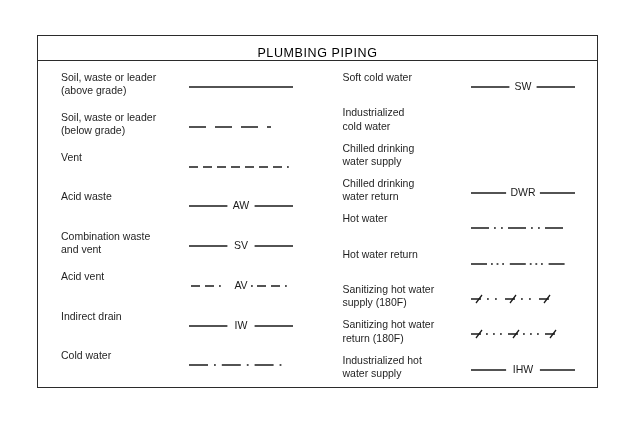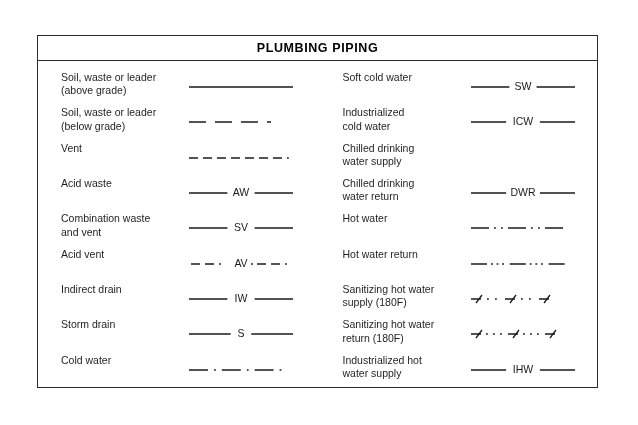--- a/index.html
+++ b/index.html
@@ -26,24 +26,24 @@
     border: 1.6px solid #2b2b2b;
     box-sizing: border-box;
     background: #fff;
   }
 
   
   #legend-title {
     height: 24px;
     border-bottom: 1.6px solid #2b2b2b;
     display: flex;
-    align-items: center;
+    align-items: flex-end;
     justify-content: center;
     font-size: 12.5px;
-    font-weight: bold;
+    font-weight: normal;
     letter-spacing: 0.6px;
     color: #000;
   }
 
   
   #legend-body {
     display: flex;
     height: calc(100% - 24px);
     box-sizing: border-box;
     padding-top: 9px;
@@ -194,30 +194,20 @@
           <div class="row-label">Indirect drain</div>
           <div class="row-symbol">
             <svg viewBox="0 0 104 15" preserveAspectRatio="none">
               <line class="sym-line" x1="0" y1="8" x2="38.4" y2="8"></line>
               <line class="sym-line" x1="65.6" y1="8" x2="104" y2="8"></line>
               <text class="sym-text" x="52" y="8">IW</text>
             </svg>
           </div>
         </div>
         <div class="legend-row">
-          <div class="row-label">Storm drain</div>
-          <div class="row-symbol">
-            <svg viewBox="0 0 104 15" preserveAspectRatio="none">
-              <line class="sym-line" x1="0" y1="8" x2="41.7" y2="8"></line>
-              <line class="sym-line" x1="62.3" y1="8" x2="104" y2="8"></line>
-              <text class="sym-text" x="52" y="8">S</text>
-            </svg>
-          </div>
-        </div>
-        <div class="legend-row">
           <div class="row-label">Cold water</div>
           <div class="row-symbol">
             <svg viewBox="0 0 104 15" preserveAspectRatio="none">
               <line class="sym-line" x1="0" y1="8" x2="19" y2="8"></line>
               <line class="sym-line" x1="25" y1="8" x2="26.8" y2="8"></line>
               <line class="sym-line" x1="32.8" y1="8" x2="51.8" y2="8"></line>
               <line class="sym-line" x1="57.8" y1="8" x2="59.599999999999994" y2="8"></line>
               <line class="sym-line" x1="65.6" y1="8" x2="84.6" y2="8"></line>
               <line class="sym-line" x1="90.6" y1="8" x2="92.39999999999999" y2="8"></line>
             </svg>
@@ -232,27 +222,20 @@
             <svg viewBox="0 0 104 15" preserveAspectRatio="none">
               <line class="sym-line" x1="0" y1="8" x2="38.4" y2="8"></line>
               <line class="sym-line" x1="65.6" y1="8" x2="104" y2="8"></line>
               <text class="sym-text" x="52" y="8">SW</text>
             </svg>
           </div>
         </div>
         <div class="legend-row">
           <div class="row-label">Industrialized
 cold water</div>
-          <div class="row-symbol">
-            <svg viewBox="0 0 104 15" preserveAspectRatio="none">
-              <line class="sym-line" x1="0" y1="8" x2="35.1" y2="8"></line>
-              <line class="sym-line" x1="68.9" y1="8" x2="104" y2="8"></line>
-              <text class="sym-text" x="52" y="8">ICW</text>
-            </svg>
-          </div>
         </div>
         <div class="legend-row">
           <div class="row-label">Chilled drinking
 water supply</div>
         </div>
         <div class="legend-row">
           <div class="row-label">Chilled drinking
 water return</div>
           <div class="row-symbol">
             <svg viewBox="0 0 104 15" preserveAspectRatio="none">

